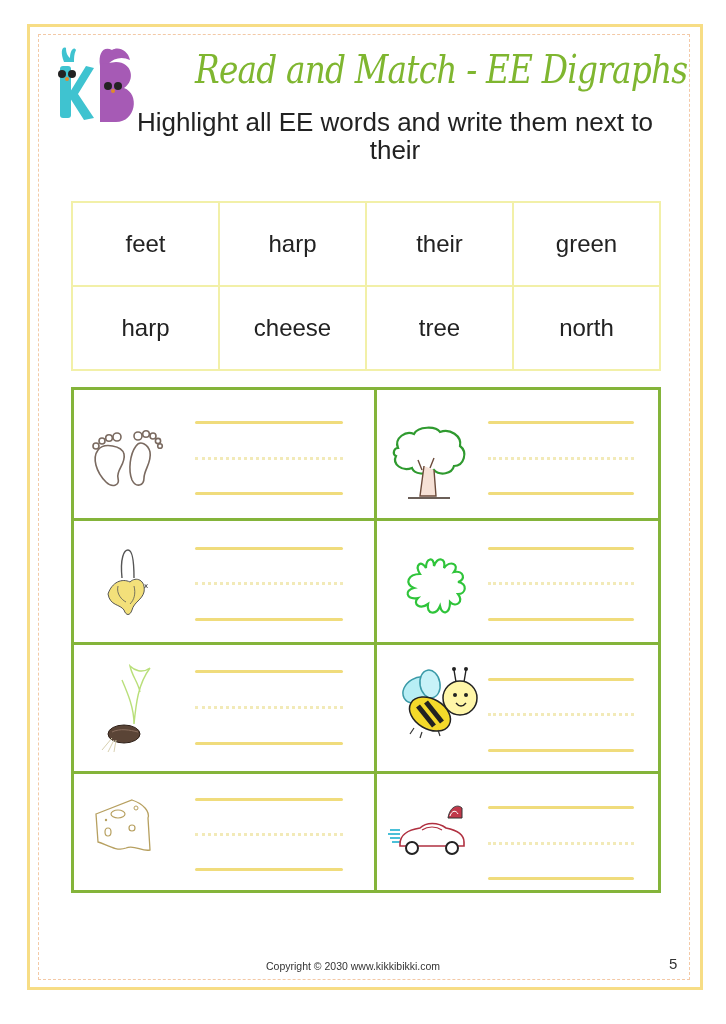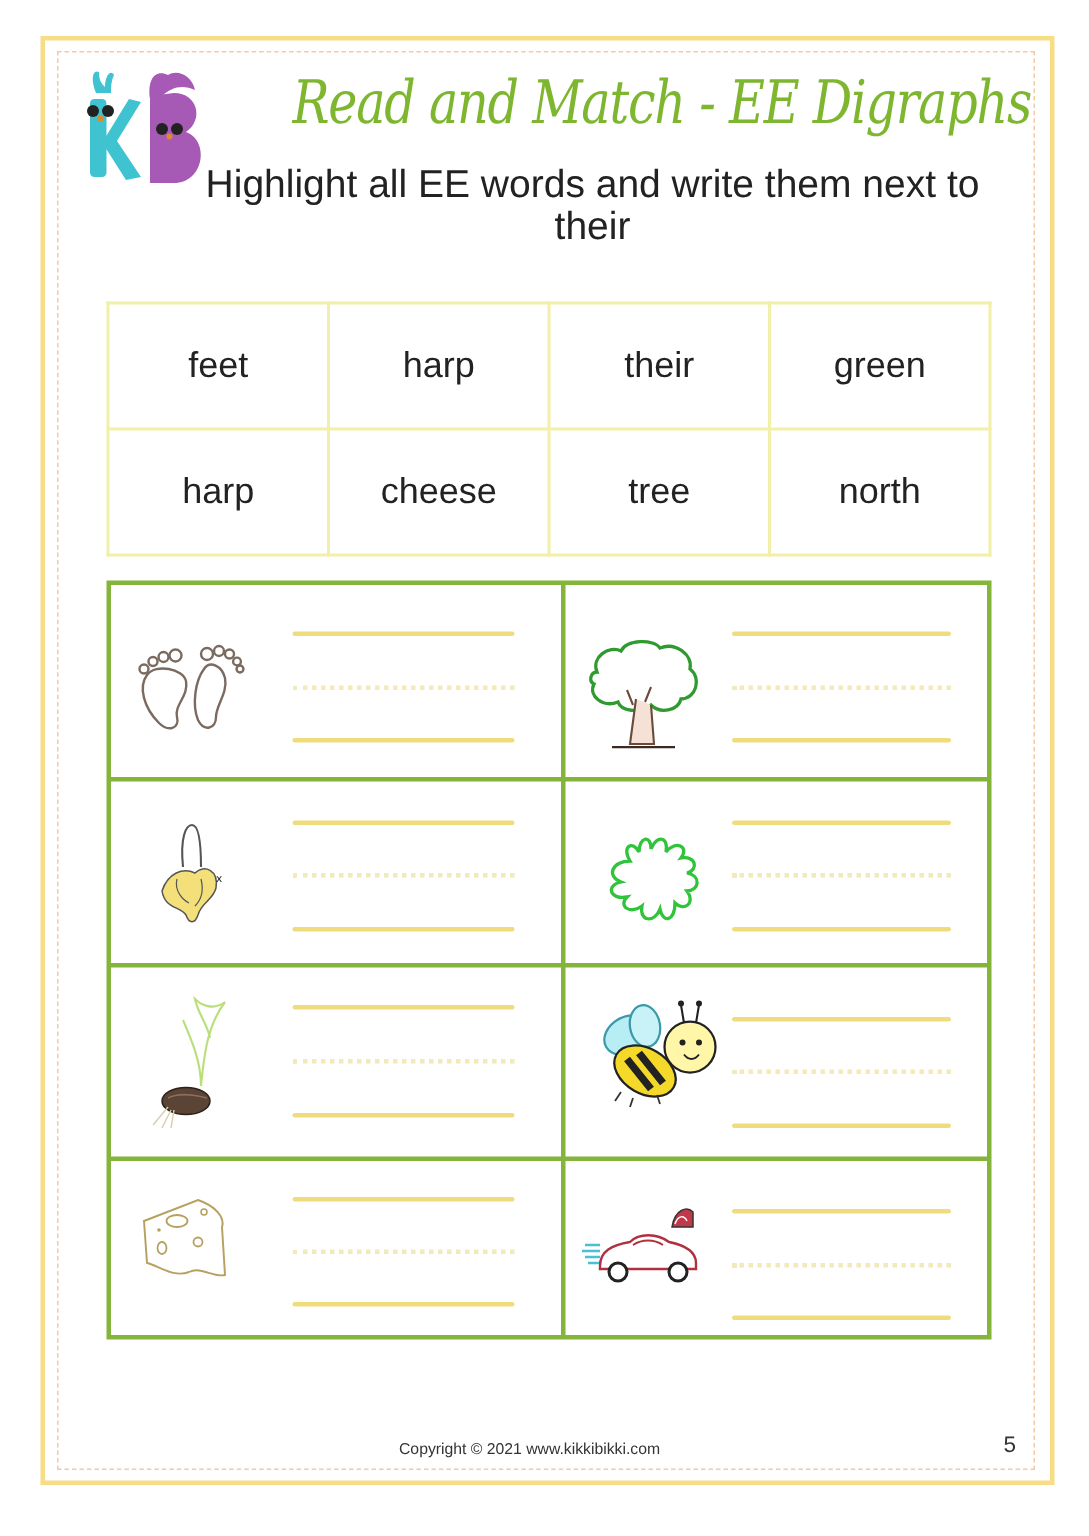--- a/index.html
+++ b/index.html
@@ -165,14 +165,14 @@
     <path d="M14 44 C14 34 22 30 34 28 C40 22 52 22 60 28 C70 30 78 34 78 42 L78 46 L14 46 Z" fill="#fff" stroke="#b03040" stroke-width="1.6"></path>
     <path d="M36 30 C42 26 50 26 56 30" fill="none" stroke="#b03040" stroke-width="1.2"></path>
     <circle cx="26" cy="48" r="6" fill="#fff" stroke="#222" stroke-width="2"></circle>
     <circle cx="66" cy="48" r="6" fill="#fff" stroke="#222" stroke-width="2"></circle>
   </svg>
   <div class="line-solid" style="left:414px;top:416px;width:146px"></div>
   <div class="line-dot" style="left:414px;top:452px;width:146px"></div>
   <div class="line-solid" style="left:414px;top:487px;width:146px"></div>
 </div>
 
-<div class="footer">Copyright © 2021 www.kikkibikki.com</div>
+<div class="footer">Copyright © 2030 www.kikkibikki.com</div>
 <div class="pagenum">5</div>
 
 </body></html>

